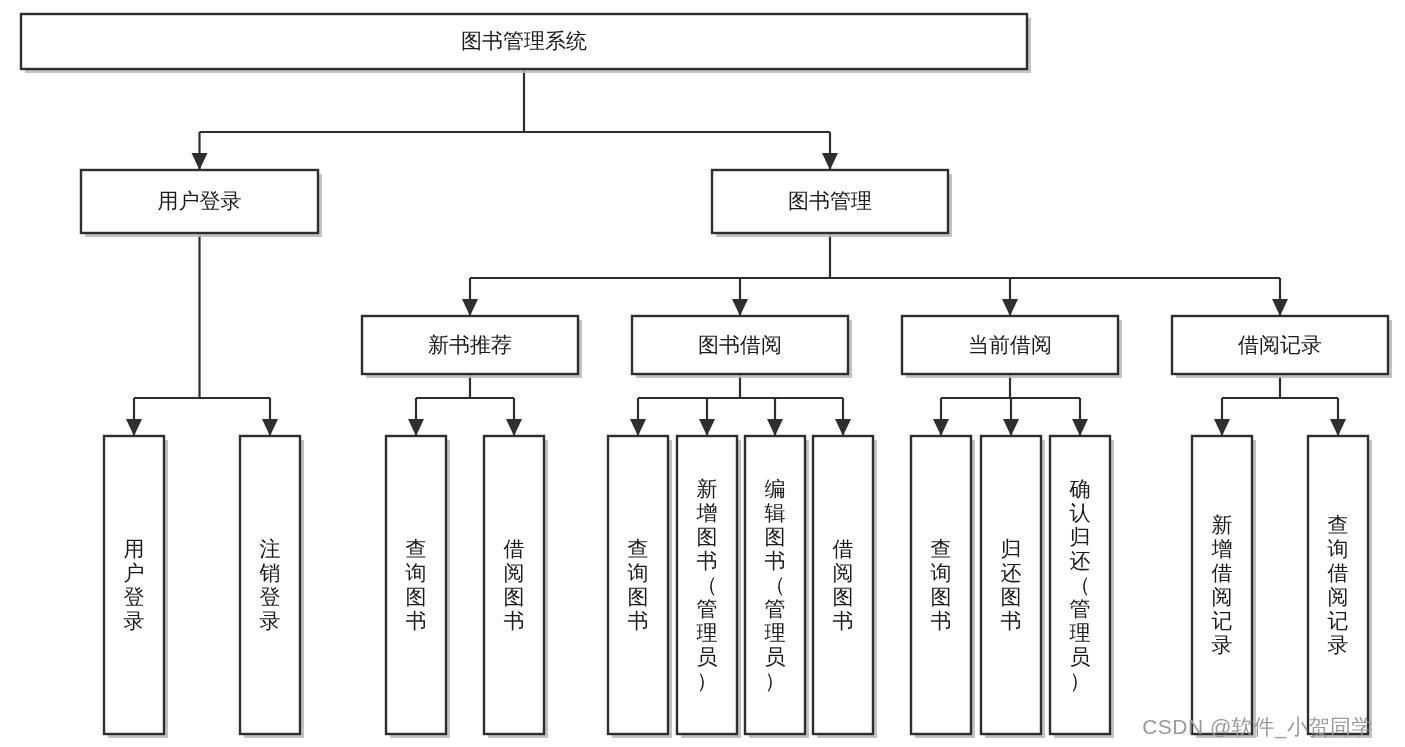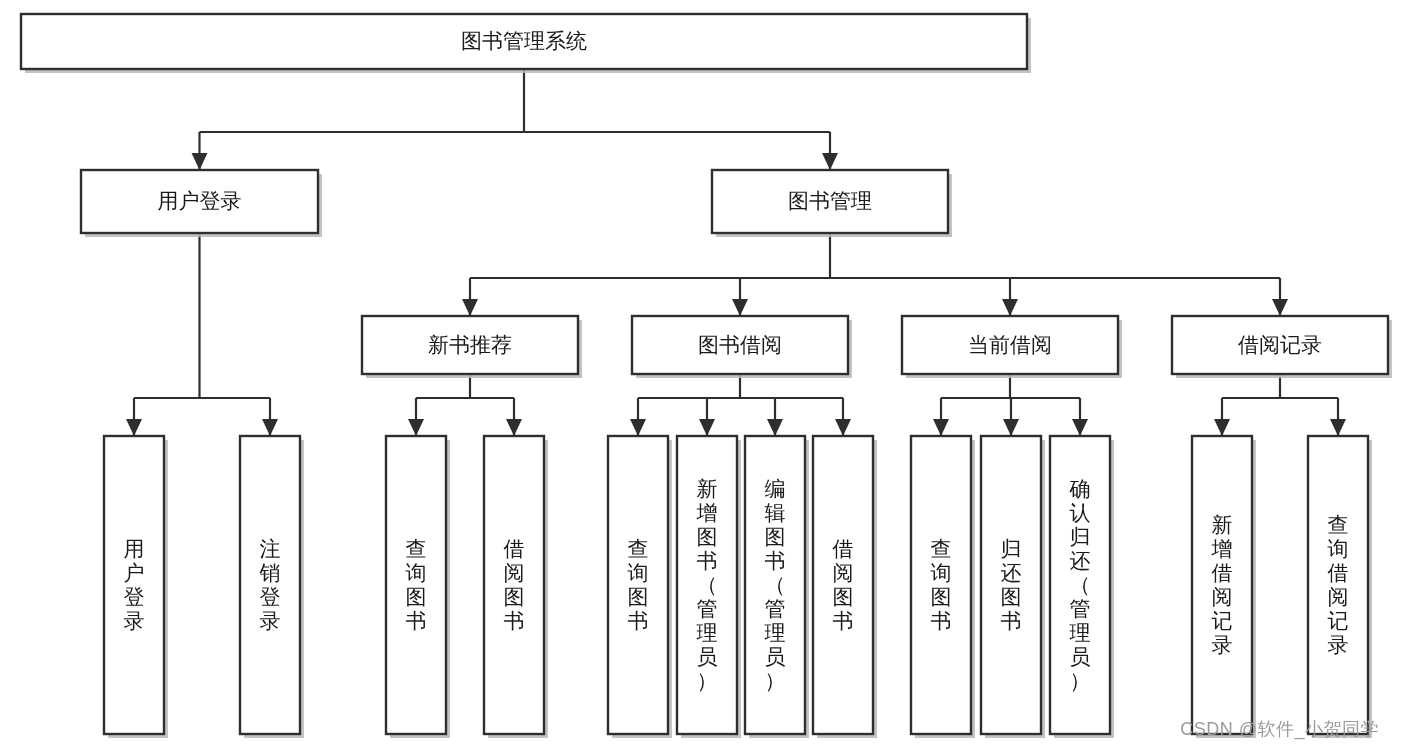--- a/index.html
+++ b/index.html
@@ -52,24 +52,24 @@
     dominant-baseline: middle;
   }
   .node-label-vertical {
     font-family: "Liberation Sans", "DejaVu Sans", sans-serif;
     fill: #1a1a1a;
     font-size: 21px;
     text-anchor: middle;
   }
   .watermark-text {
     position: absolute;
-    right: 26px;
+    right: 32px;
     bottom: 6px;
     font-family: "Liberation Sans", "DejaVu Sans", sans-serif;
-    font-size: 18px;
+    font-size: 21px;
     color: #9a9a9a;
     white-space: nowrap;
     letter-spacing: 0.5px;
     margin-left: 20px;
   }
 </style>
 </head>
 <body>
 
 <div id="diagram-root">

